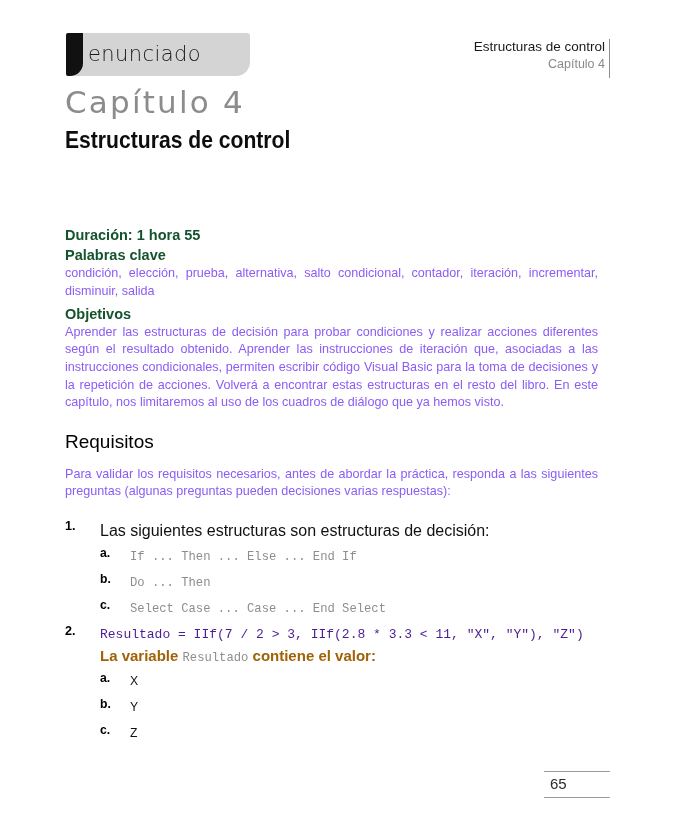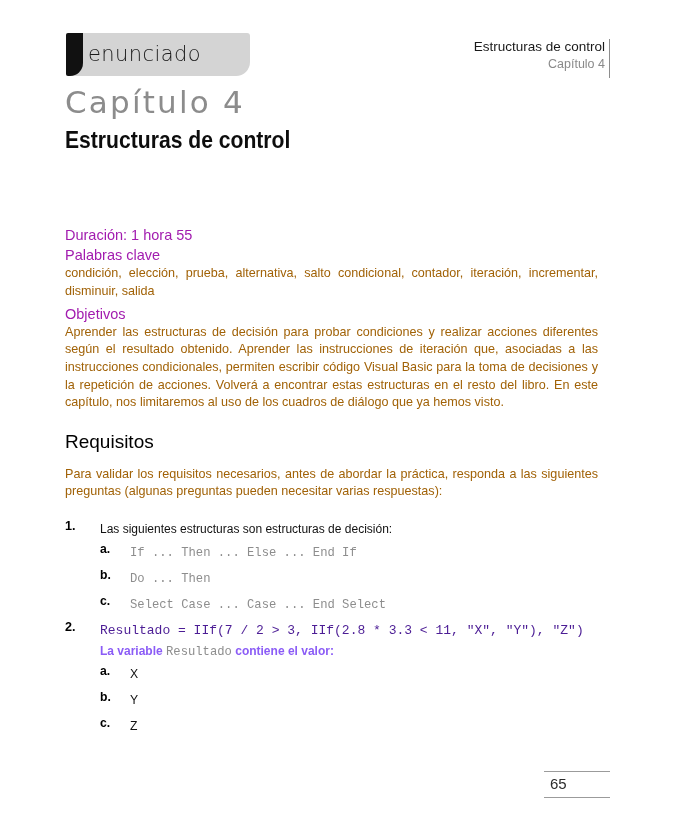--- a/index.html
+++ b/index.html
@@ -113,34 +113,34 @@
   
   .content {
     position: absolute;
     left: 65px;
     top: 226px;
     width: 533px;
   }
 
   .h-bold {
     font-size: 14.5px;
-    font-weight: normal;
-    color: #a21caf;
+    font-weight: bold;
+    color: #14532d;
     margin: 0 0 1px 0;
     line-height: 1.25;
   }
   .h-bold.tight {
     margin-top: 2px;
   }
   .para {
     font-size: 12.6px;
     line-height: 1.40;
     text-align: justify;
     margin: 0;
-    color: #a16207;
+    color: #8b5cf6;
   }
   .para.keywords {
     margin-bottom: 4px;
   }
 
   .h-section {
     font-size: 19px;
     font-weight: normal;
     color: #000;
     margin: 19px 0 12px 0;
@@ -163,40 +163,40 @@
   }
   .qnum {
     position: absolute;
     left: 0;
     top: 0;
     font-size: 12.6px;
     font-weight: bold;
     color: #000;
   }
   .qtext {
-    font-size: 12px;
+    font-size: 16px;
     line-height: 1.45;
     color: #111;
   }
   .qcode {
     font-family: "Liberation Mono", "DejaVu Sans Mono", monospace;
     font-size: 13px;
     color: #4c1d95;
     line-height: 1.45;
     white-space: pre;
   }
   .qcode-inline {
     font-family: Liberation Mono, monospace;
     font-size: 12.2px;
     color: #8d8d8d;
   }
   .qsubtext {
-    font-size: 12px;
-    font-weight: bold;
-    color: #8b5cf6;
+    font-size: 15px;
+    font-weight: bold;
+    color: #a16207;
     line-height: 1.45;
   }
 
   .alist {
     margin: 4px 0 0 0;
     padding: 0;
     list-style: none;
   }
   .aitem {
     position: relative;
@@ -267,21 +267,21 @@
   <div class="content">
 
     <div class="h-bold">Duración: 1 hora 55</div>
     <div class="h-bold tight">Palabras clave</div>
     <p class="para keywords">condición, elección, prueba, alternativa, salto condicional, contador, iteración, incrementar, disminuir, salida</p>
 
     <div class="h-bold tight">Objetivos</div>
     <p class="para">Aprender las estructuras de decisión para probar condiciones y realizar acciones diferentes según el resultado obtenido. Aprender las instrucciones de iteración que, asociadas a las instrucciones condicionales, permiten escribir código Visual Basic para la toma de decisiones y la repetición de acciones. Volverá a encontrar estas estructuras en el resto del libro. En este capítulo, nos limitaremos al uso de los cuadros de diálogo que ya hemos visto.</p>
 
     <h2 class="h-section">Requisitos</h2>
-    <p class="para intro">Para validar los requisitos necesarios, antes de abordar la práctica, responda a las siguientes preguntas (algunas preguntas pueden necesitar varias respuestas):</p>
+    <p class="para intro">Para validar los requisitos necesarios, antes de abordar la práctica, responda a las siguientes preguntas (algunas preguntas pueden decisiones varias respuestas):</p>
 
     <ol class="qlist">
 
       <li class="qitem">
         <span class="qnum">1.</span>
         <span class="qtext">Las siguientes estructuras son estructuras de decisión:</span>
         <ul class="alist">
           <li class="aitem">
             <span class="aletter">a.</span>
             <span class="acode">If ... Then ... Else ... End If</span>

